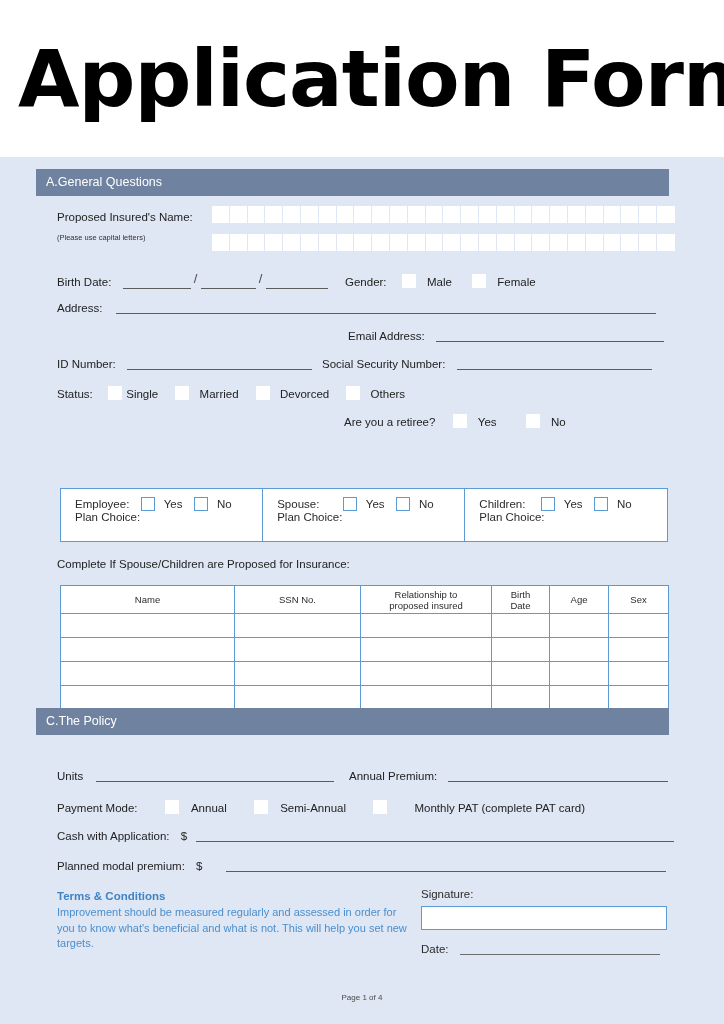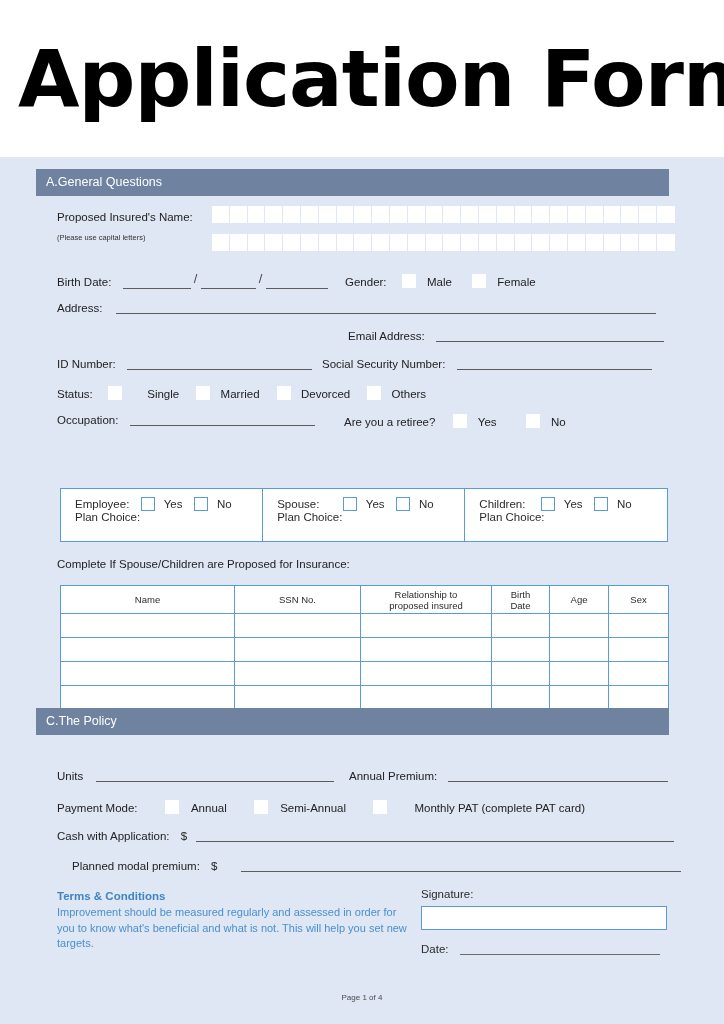--- a/index.html
+++ b/index.html
@@ -244,33 +244,29 @@
       <span class="rule" style="width:185px; margin-left:8px;"></span>
     </div>
     <div class="row" style="left:322px; top:201px;">
       <span class="lbl">Social Security  Number:</span>
       <span class="rule" style="width:195px; margin-left:8px;"></span>
     </div>
 
     <div class="row" style="left:57px; top:229px;">
       <span class="lbl">Status:</span>
       <span class="cb" style="margin-left:12px;"></span>
-      <span class="lbl" style="margin-left:22px;text-align:right;">Single</span>
+      <span class="lbl" style="margin-left:1px;text-align:right;">Single</span>
       <span class="cb" style="margin-left:14px;"></span>
       <span class="lbl" style="margin-left:7px;">Married</span>
       <span class="cb" style="margin-left:14px;"></span>
       <span class="lbl" style="margin-left:7px;">Devorced</span>
       <span class="cb" style="margin-left:14px;"></span>
       <span class="lbl" style="margin-left:7px;">Others</span>
     </div>
 
-    <div class="row" style="left:57px; top:257px;">
-      <span class="lbl">Occupation:</span>
-      <span class="rule" style="width:185px; margin-left:8px;"></span>
-    </div>
     <div class="row" style="left:344px; top:257px;">
       <span class="lbl">Are you a retiree?</span>
       <span class="cb" style="margin-left:14px;"></span>
       <span class="lbl" style="margin-left:8px;">Yes</span>
       <span class="cb" style="margin-left:26px;"></span>
       <span class="lbl" style="margin-left:8px;">No</span>
     </div>
 
 
     <div class="cov-wrap" style="top:331px;">
@@ -405,21 +401,21 @@
       <span class="cb" style="margin-left:24px;"></span>
       <span class="lbl" style="margin-left:24px;">Monthly PAT (complete PAT card)</span>
     </div>
 
     <div class="row" style="left:57px; top:673px;">
       <span class="lbl">Cash with Application:</span>
       <span class="lbl" style="margin-left:8px;">$</span>
       <span class="rule" style="width:478px; margin-left:6px;"></span>
     </div>
 
-    <div class="row" style="left:72px; top:703px;">
+    <div class="row" style="left:57px; top:703px;">
       <span class="lbl">Planned modal premium:</span>
       <span class="lbl" style="margin-left:8px;">$</span>
       <span class="rule" style="width:440px; margin-left:20px;"></span>
     </div>
 
   </div>
 
   <div class="terms-title">Terms &amp; Conditions</div>
   <div class="terms-body">Improvement should be measured regularly and assessed in order for you to know what's beneficial and what is not. This will help you set new targets.</div>
 

